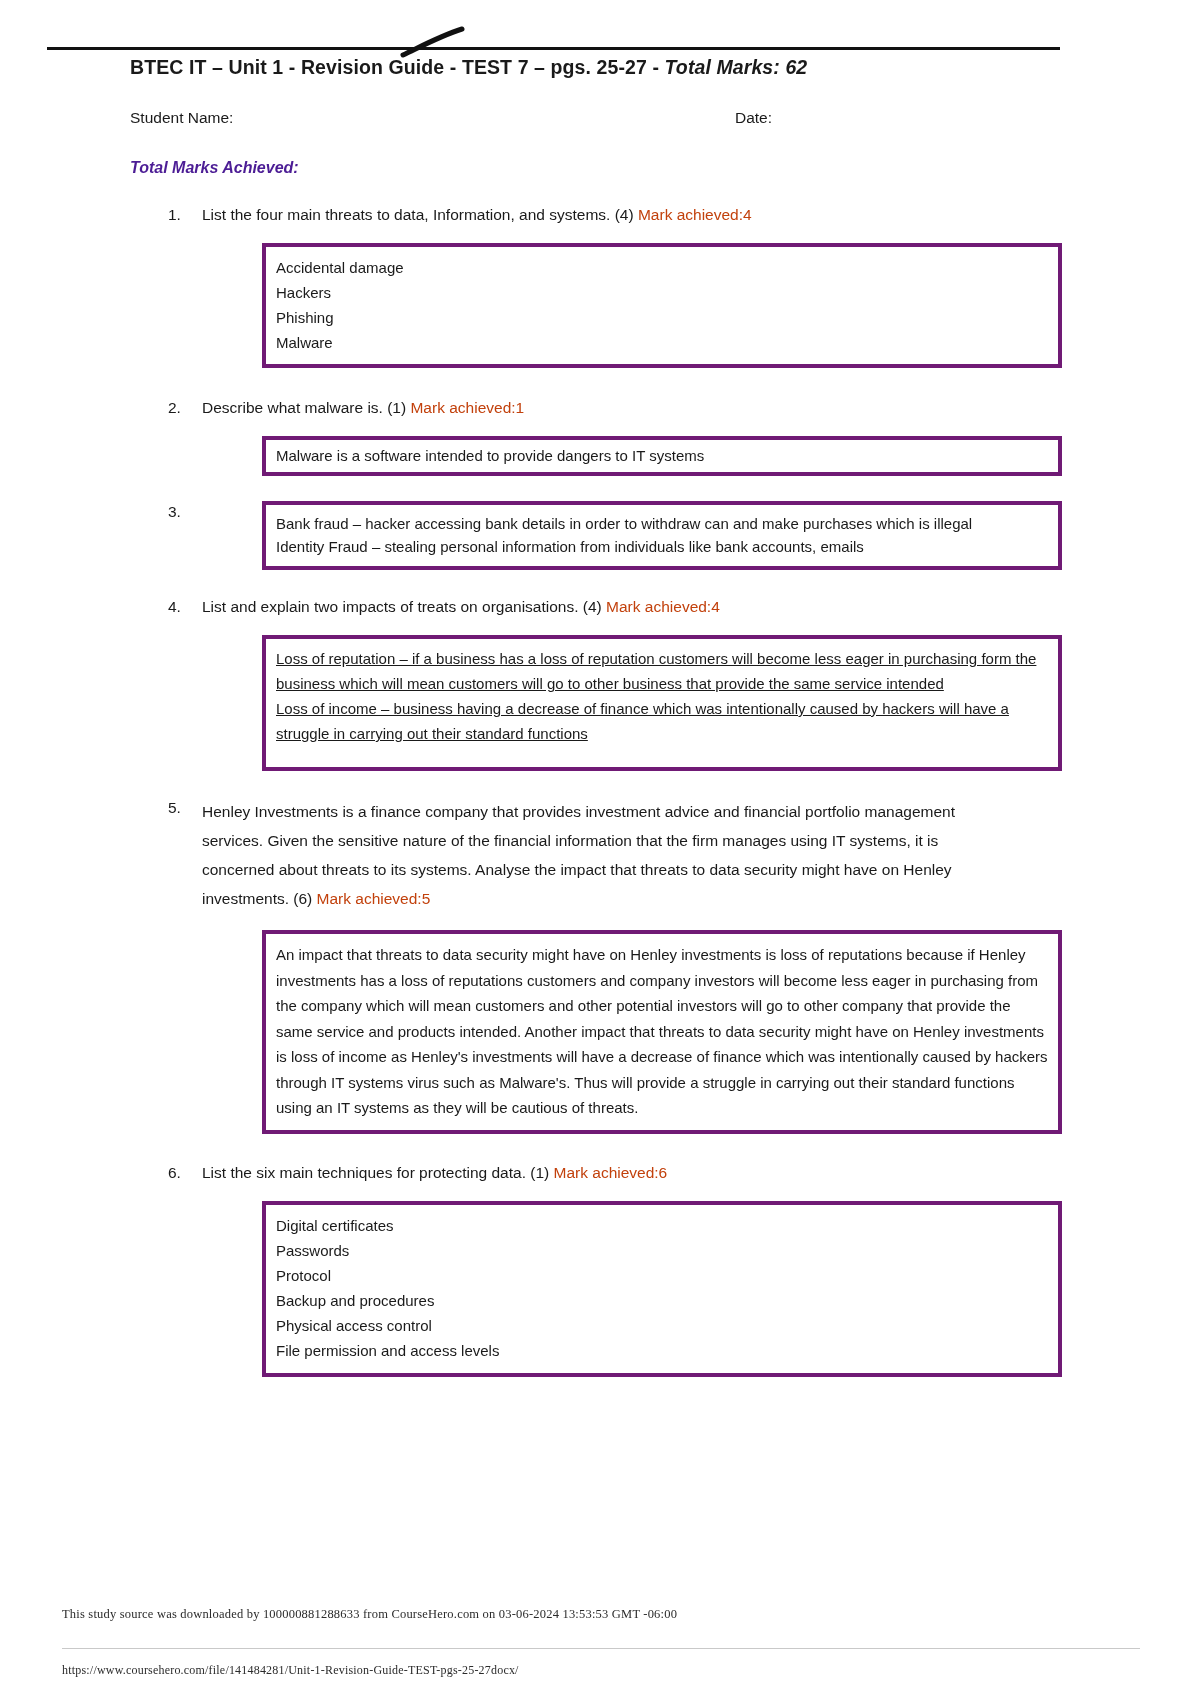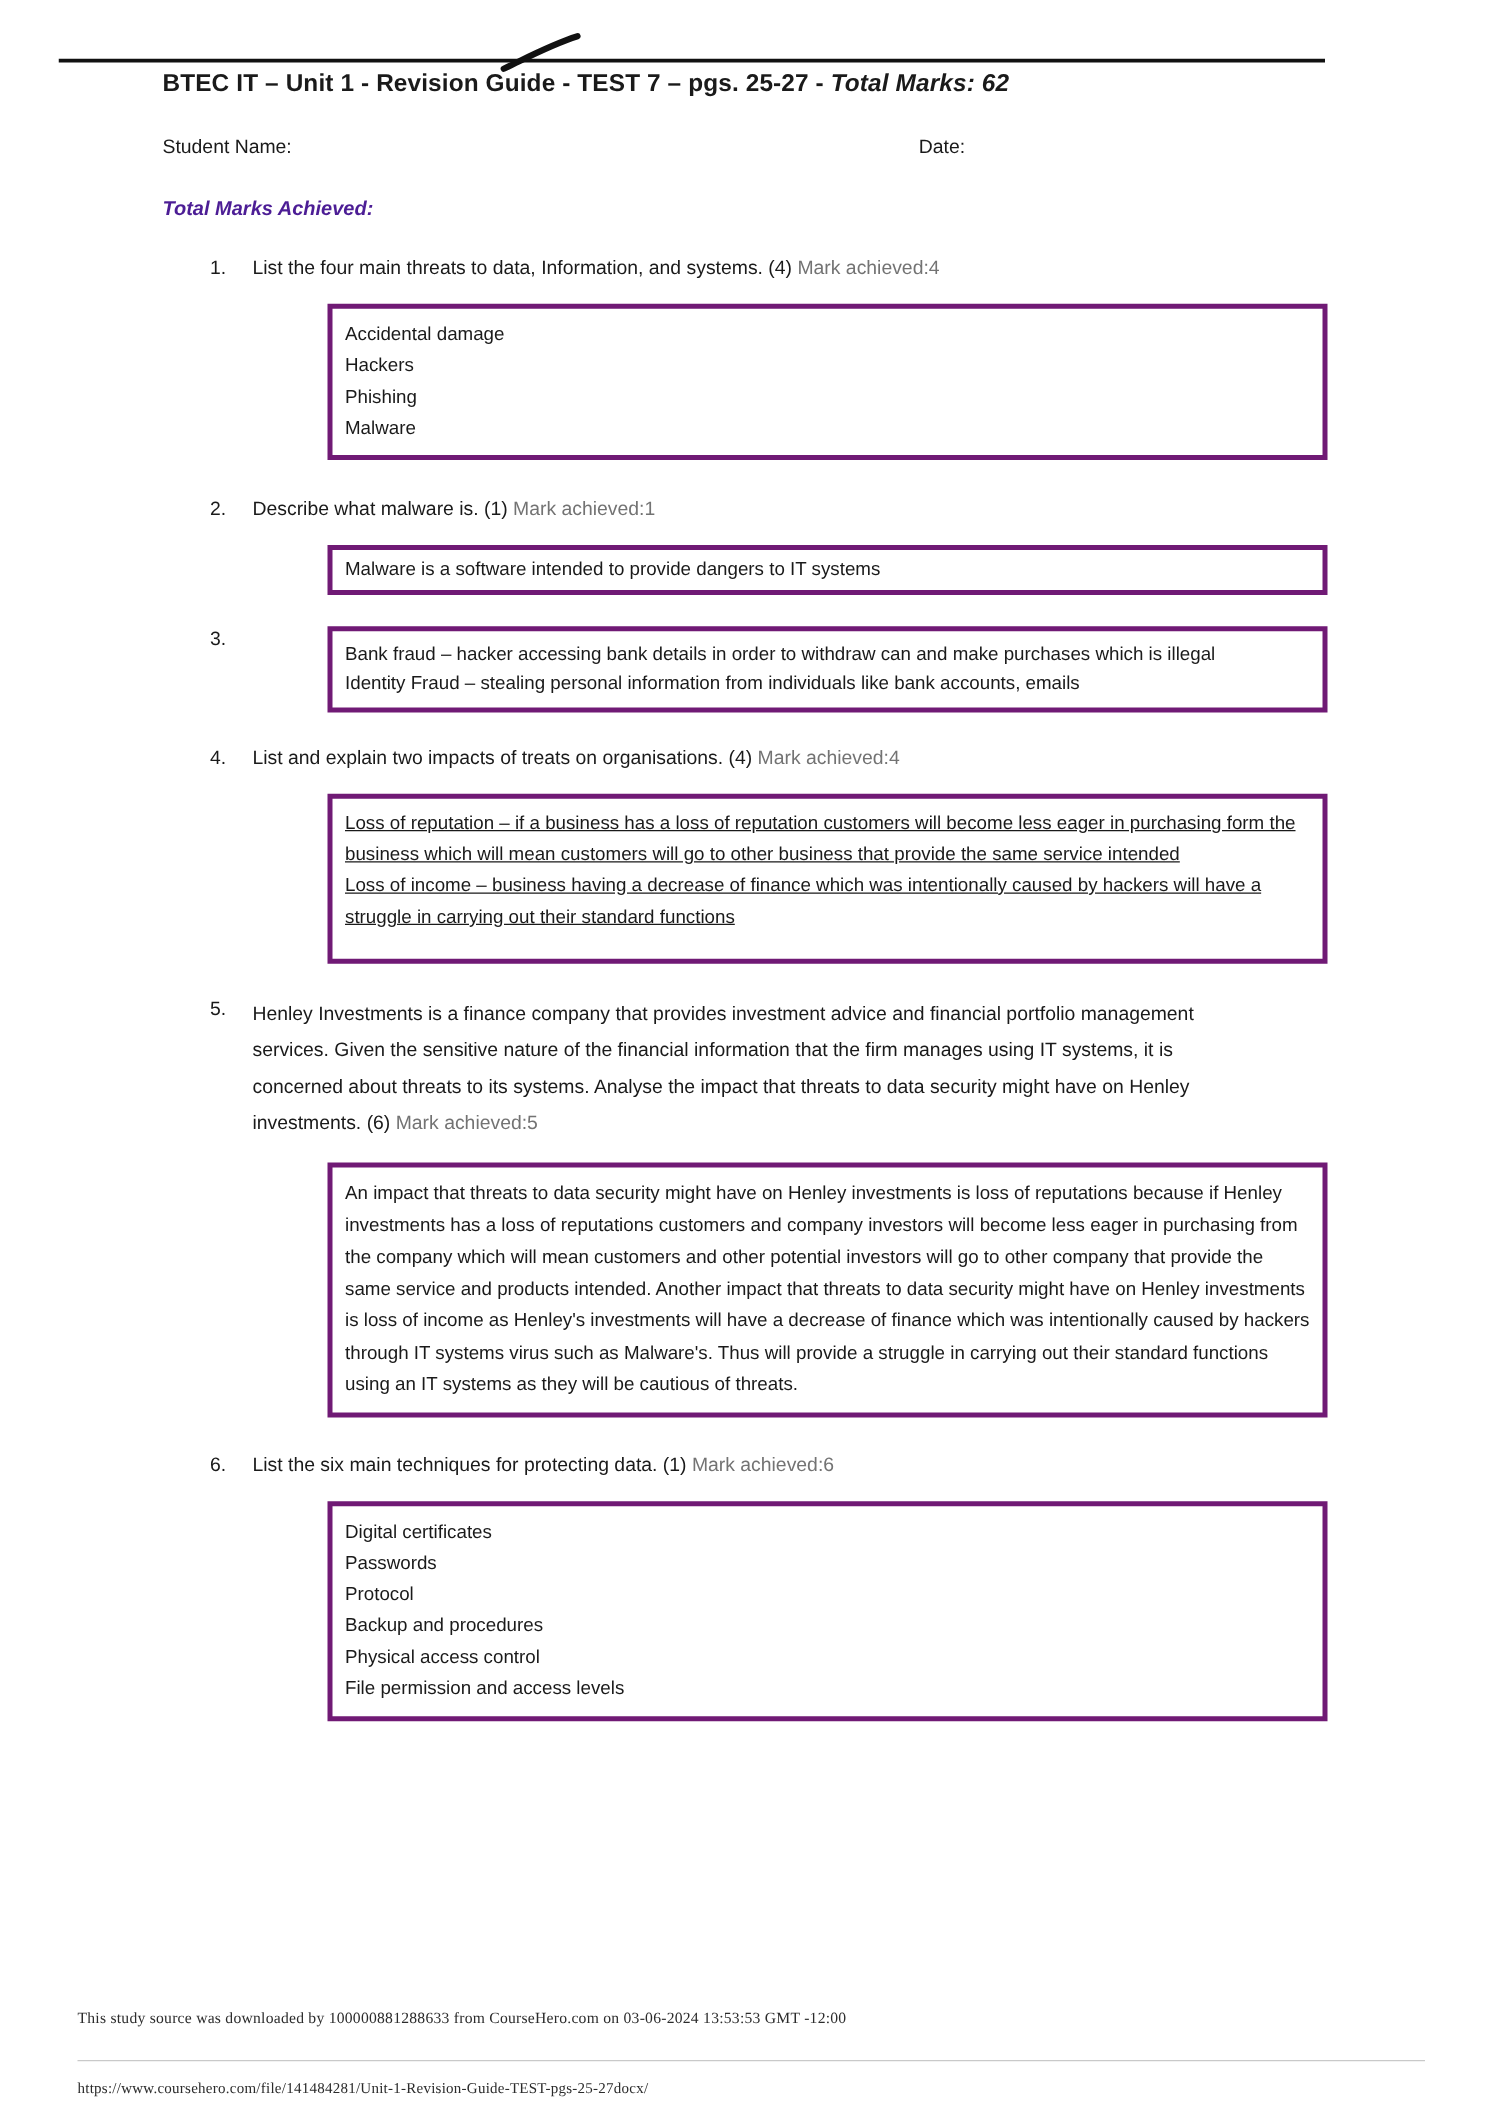--- a/index.html
+++ b/index.html
@@ -108,21 +108,21 @@
     line-height: 22px;
   }
   .q-text {
     font-size: 15.5px;
     line-height: 22px;
   }
   .q-text.spread {
     line-height: 29px;
   }
   .mark {
-    color: #737373;
+    color: #c2410c;
   }
 
   .answer-box {
     margin-top: 17px;
     margin-left: 60px;
     border: 4px solid #701a75;
     box-sizing: border-box;
     padding: 9px 10px 10px 10px;
     font-size: 15px;
     line-height: 25px;
@@ -247,17 +247,17 @@
           <span class="ln">Protocol</span>
           <span class="ln">Backup and procedures</span>
           <span class="ln">Physical access control</span>
           <span class="ln">File permission and access levels</span>
         </div>
       </li>
 
     </ol>
   </div>
 
-  <div class="footer">This study source was downloaded by 100000881288633 from CourseHero.com on 03-06-2024 13:53:53 GMT -12:00</div>
+  <div class="footer">This study source was downloaded by 100000881288633 from CourseHero.com on 03-06-2024 13:53:53 GMT -06:00</div>
   <div class="footer-rule"></div>
   <div class="footer-url">https://www.coursehero.com/file/141484281/Unit-1-Revision-Guide-TEST-pgs-25-27docx/</div>
 
 </div>
 
 </body></html>

